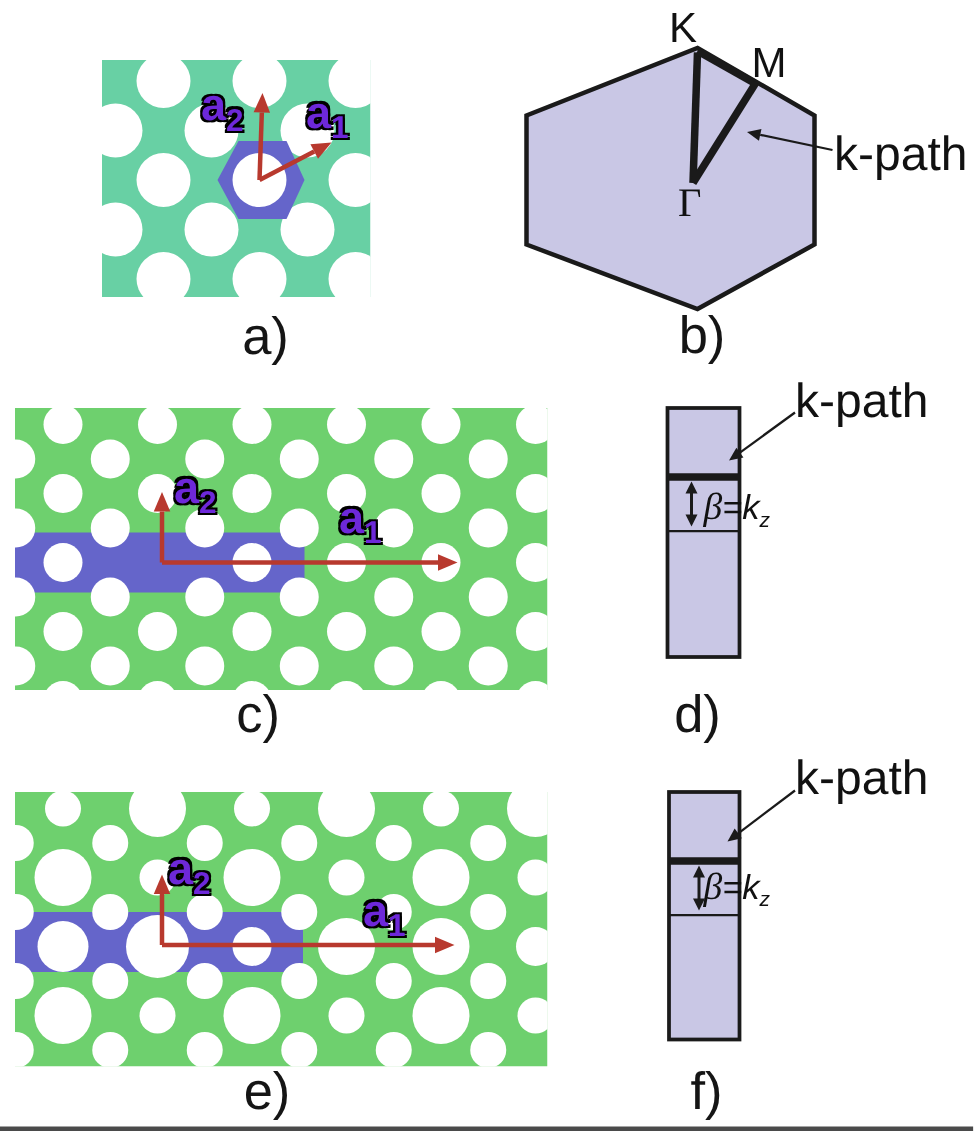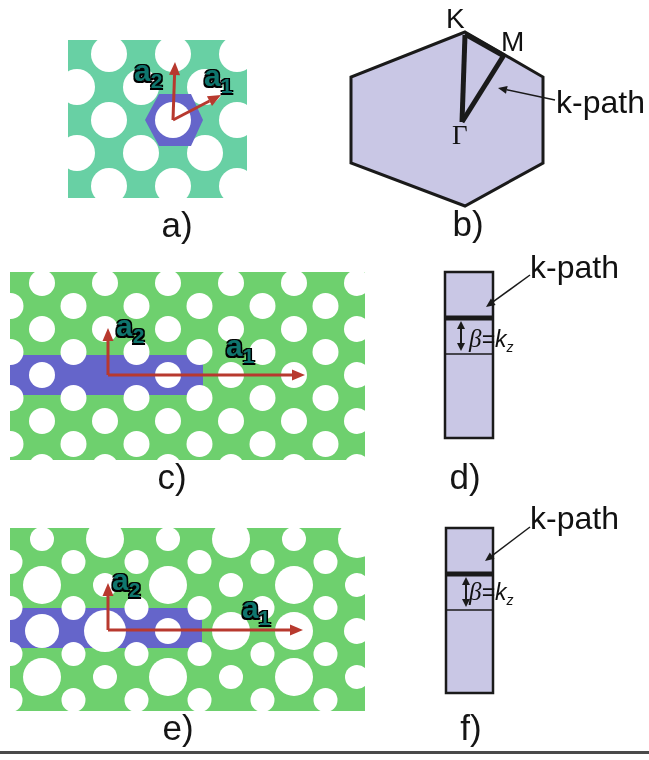--- a/index.html
+++ b/index.html
@@ -4,21 +4,21 @@
 <style>
   html,body{margin:0;padding:0;background:#fff;}
   #fig{position:relative;width:649px;height:760px;background:#ffffff;overflow:hidden;
        font-family:"Liberation Sans", sans-serif;}
   #fig svg{position:absolute;display:block;}
   .lbl{position:absolute;color:#111;line-height:1;}
   .cap{font-size:35px;width:44px;text-align:center;color:#151515;}
   .kpath{font-size:32px;color:#111;}
   .pt{font-size:28px;color:#111;}
   .greek{font-family:"Liberation Serif", serif;font-size:27px;color:#111;}
-  .vec{font-weight:bold;font-size:30px;color:#0f766e;
+  .vec{font-weight:bold;font-size:30px;color:#6d28d9;
        text-shadow:-1.5px -1.5px 0 #000,1.5px -1.5px 0 #000,-1.5px 1.5px 0 #000,1.5px 1.5px 0 #000;}
   .vec sub{font-size:21px;vertical-align:-7px;}
   .beta{font-size:23px;color:#111;white-space:nowrap;font-style:italic;}
   .beta .bsym{font-family:"Liberation Serif", serif;font-size:25px;}
   .beta sub{font-size:14px;vertical-align:-5px;}
   .rule{position:absolute;left:0;width:649px;height:3px;}
 </style>
 </head>
 <body>
 

